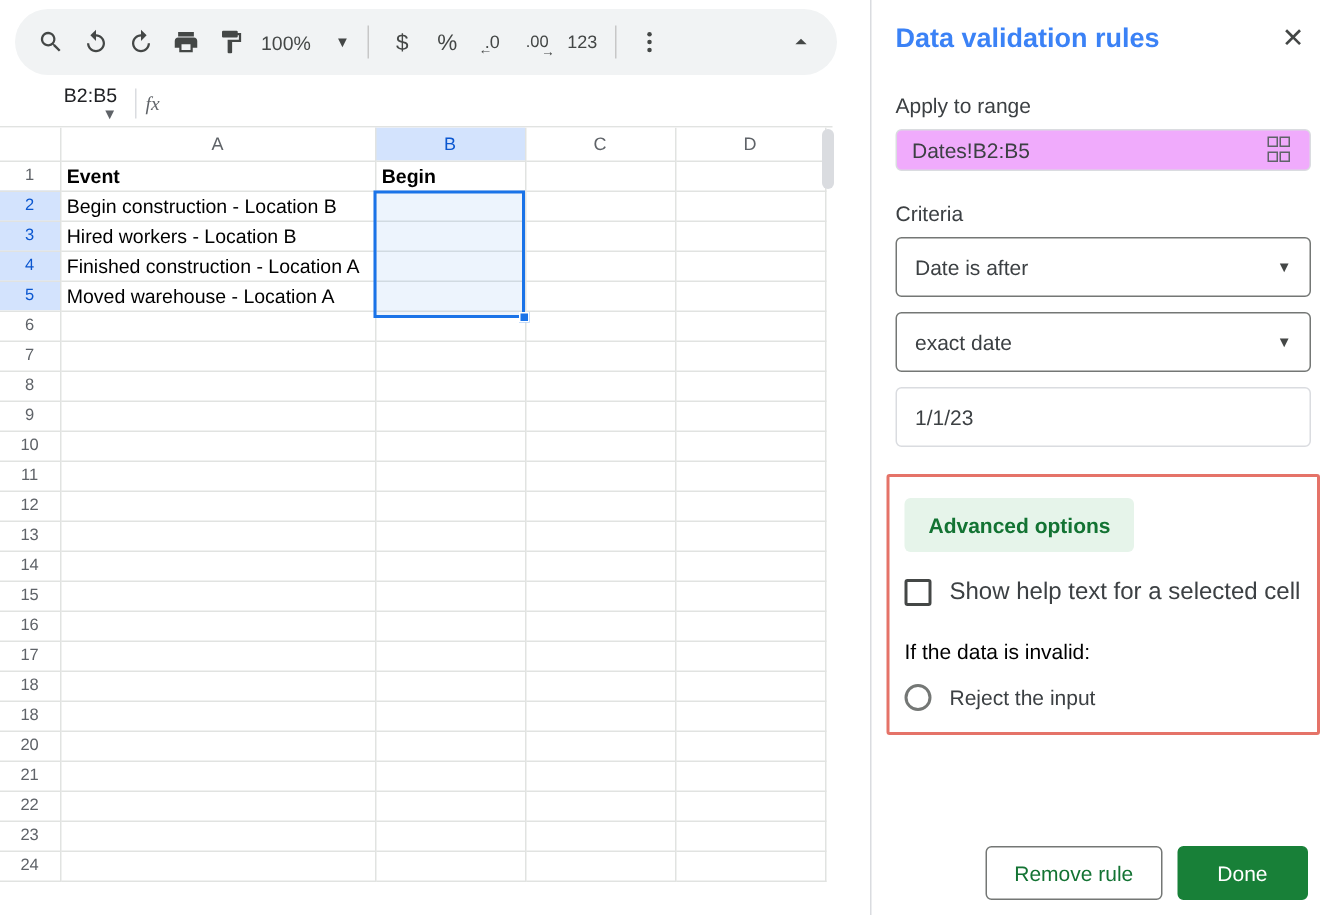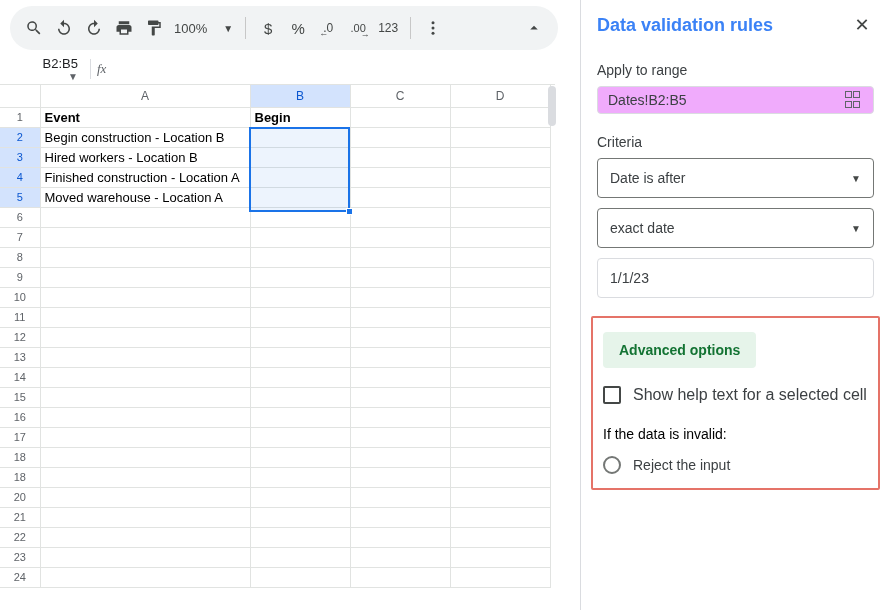--- a/index.html
+++ b/index.html
@@ -483,13 +483,21 @@
         <div class="chkbox"></div>
         <span>Show help text for a selected cell</span>
       </div>
       <div class="invalid-lbl">If the data is invalid:</div>
       <div class="radiorow">
         <div class="radio"></div>
         <span>Reject the input</span>
       </div>
     </div>
   </div>
+  <div class="panel-foot">
+    <div class="btn outline">
+        <span>Remove rule</span>
+      </div>
+    <div class="btn primary">
+        <span>Done</span>
+      </div>
+  </div>
 </div>
 
 </body></html>

